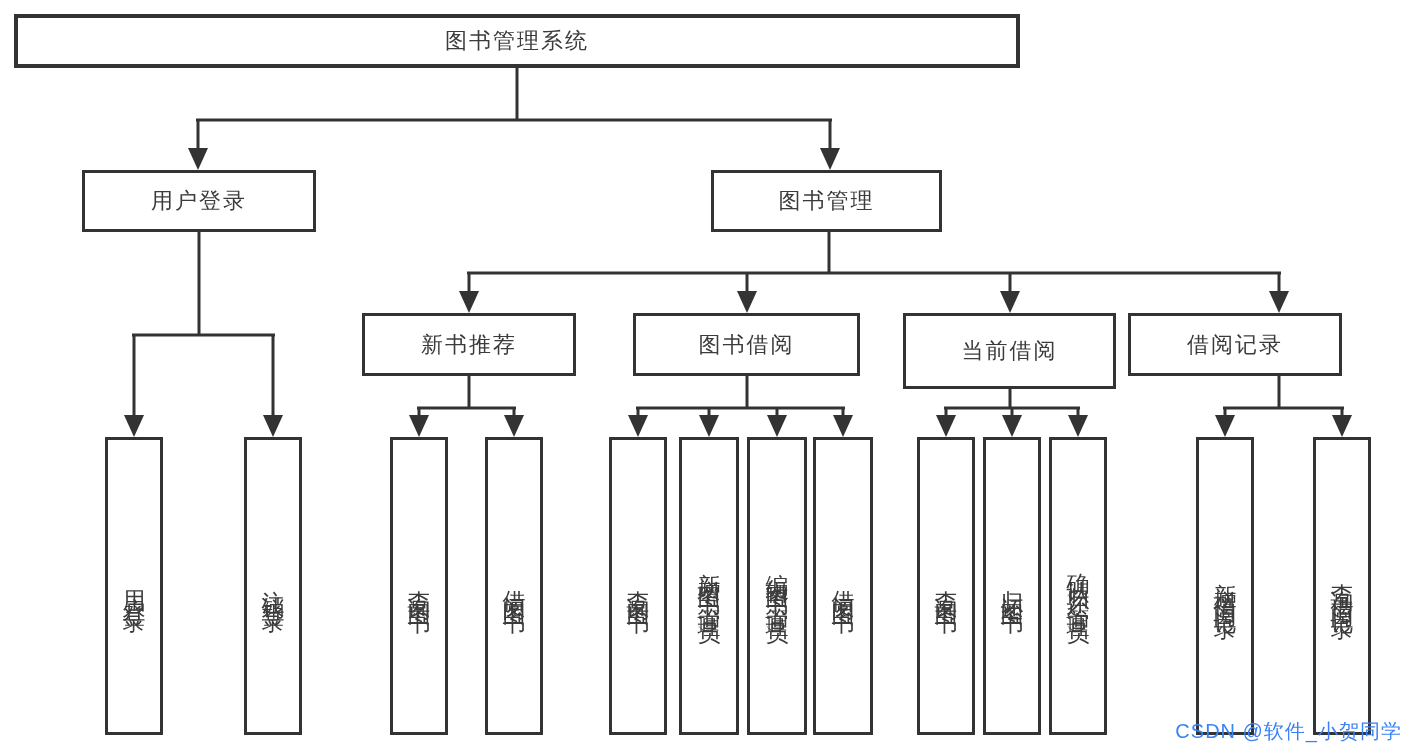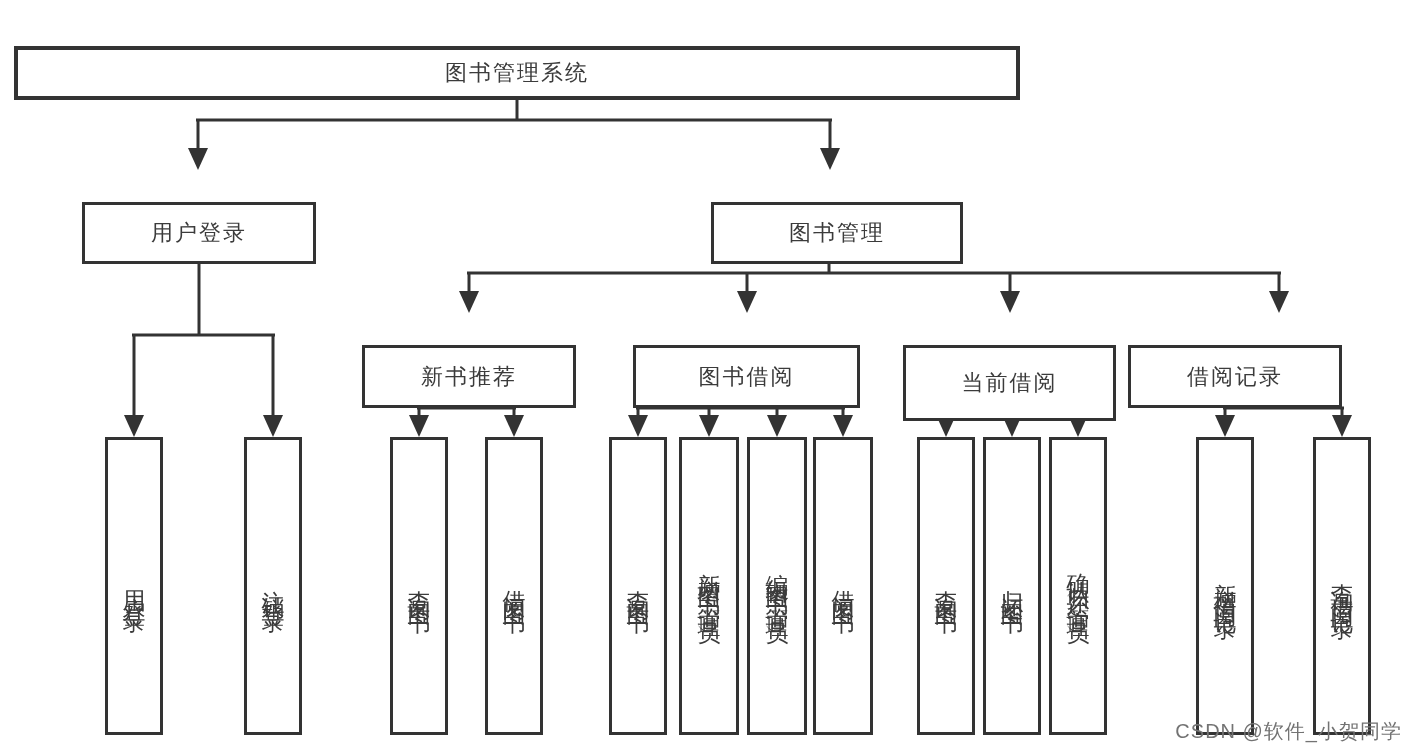--- a/index.html
+++ b/index.html
@@ -21,36 +21,36 @@
   .box {
     position: absolute;
     box-sizing: border-box;
     border: 3px solid #333333;
     background: #ffffff;
     display: flex;
     align-items: center;
     justify-content: center;
     color: #3b3b3b;
   }
-  .h-box { font-size: 22px; letter-spacing: 2px; margin-top: 32px; }
+  .h-box { font-size: 22px; letter-spacing: 2px; }
   .root-box { border-width: 4px; }
   .leaf span {
     writing-mode: vertical-rl;
     text-orientation: mixed;
     font-size: 23px;
     letter-spacing: 7px;
     line-height: 1;
     color: #3b3b3b;
   }
   .watermark {
     position: absolute;
     right: 3px;
     bottom: 2px;
     font-size: 20px;
-    color: #737373;
+    color: #3b82f6;
     letter-spacing: 1px;
     z-index: 5;
     white-space: nowrap;
   }
 </style>
 </head>
 <body>
 
 <div class="canvas">
 
@@ -111,21 +111,21 @@
       <polygon points="1068,415 1088,415 1078,437"></polygon>
     <line x1="1225" y1="408" x2="1225" y2="419"></line>
       <polygon points="1215,415 1235,415 1225,437"></polygon>
     <line x1="1342" y1="408" x2="1342" y2="419"></line>
       <polygon points="1332,415 1352,415 1342,437"></polygon>
   </svg>
 
   <div class="box h-box root-box" style="left:14px; top:14px; width:1006px; height:54px;">图书管理系统</div>
 
   <div class="box h-box" style="left:82px; top:170px; width:234px; height:62px;">用户登录</div>
-  <div class="box h-box" style="left:711px; top:170px; width:252px; height:62px;">图书管理</div>
+  <div class="box h-box" style="left:711px; top:170px; width:231px; height:62px;">图书管理</div>
 
   <div class="box h-box" style="left:362px; top:313px; width:214px; height:63px;font-family:Liberation Serif, serif;">新书推荐</div>
   <div class="box h-box" style="left:633px; top:313px; width:227px; height:63px;text-align:right;">图书借阅</div>
   <div class="box h-box" style="left:903px; top:313px; width:213px; height:76px;">当前借阅</div>
   <div class="box h-box" style="left:1128px; top:313px; width:214px; height:63px;">借阅记录</div>
 
   <div class="box leaf" style="left:105px; top:437px; width:58px; height:298px;">
     <span>用户登录</span>
   </div>
   <div class="box leaf" style="left:244px; top:437px; width:58px; height:298px;">

